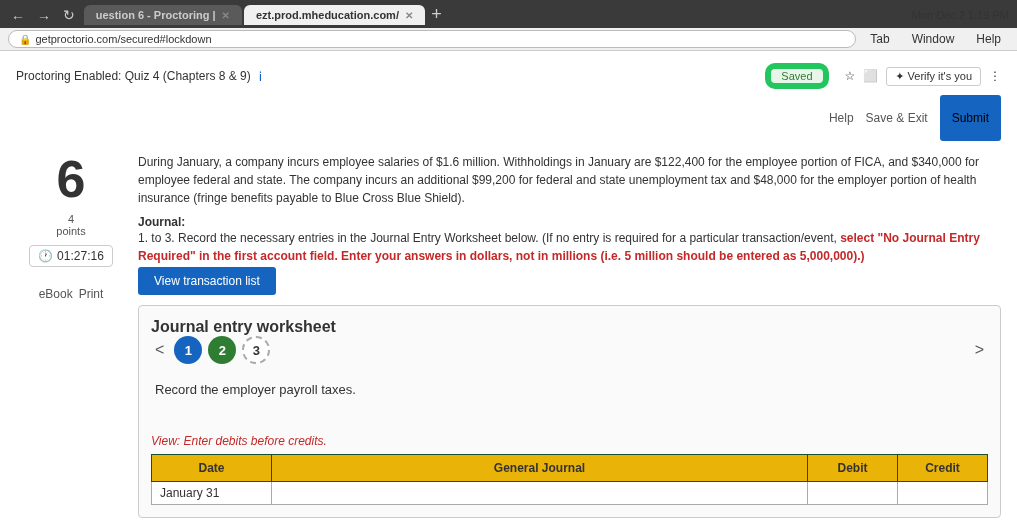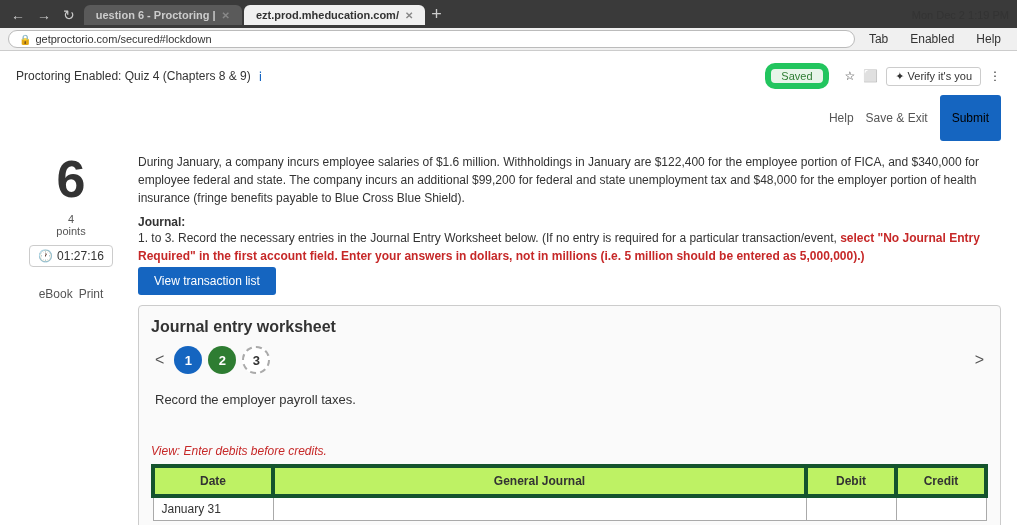--- a/index.html
+++ b/index.html
@@ -219,21 +219,20 @@
     .worksheet-container {
       border: 1px solid #ccc;
       border-radius: 4px;
       background: #fafafa;
       padding: 12px;
     }
     .worksheet-title {
       font-size: 16px;
       font-weight: bold;
       color: #333;
-      margin-bottom: 10px;
     }
     .tab-navigation {
       display: flex;
       align-items: center;
       gap: 6px;
       margin-bottom: 10px;
     }
     .nav-arrow {
       font-size: 16px;
       color: #555;
@@ -279,22 +278,22 @@
       font-style: italic;
       margin-bottom: 6px;
     }
 
     .journal-table {
       width: 100%;
       border-collapse: collapse;
       font-size: 12px;
     }
     .journal-table th {
-      background: #bef264;
-      border: 4px solid #14532d;
+      background: #eab308;
+      border: 1px solid #14532d;
       padding: 6px 8px;
       text-align: center;
       font-weight: bold;
       color: #333;
     }
     .journal-table td {
       border: 1px solid #aaa;
       padding: 4px 8px;
       background: white;
       color: #333;
@@ -327,21 +326,21 @@
   </div>
 </div>
 
 <div class="menu-bar">
   <div class="address-bar-row" style="width:100%;display:flex;align-items:center;gap:6px;background:transparent;border:none;padding:0;">
     <div class="address-bar">
       <span class="lock-icon">🔒</span>
       <span>getproctorio.com/secured#lockdown</span>
     </div>
     <span class="menu-item">Tab</span>
-    <span class="menu-item">Enabled</span>
+    <span class="menu-item">Window</span>
     <span class="menu-item">Help</span>
   </div>
 </div>
 
 <div class="page-content">
 
   <div class="proctoring-bar">
     <span>Proctoring Enabled: Quiz 4 (Chapters 8 &amp; 9)</span>
     <span style="color:#1565c0;font-size:13px;cursor:pointer;">ℹ</span>
     <span class="saved-badge">Saved</span>

